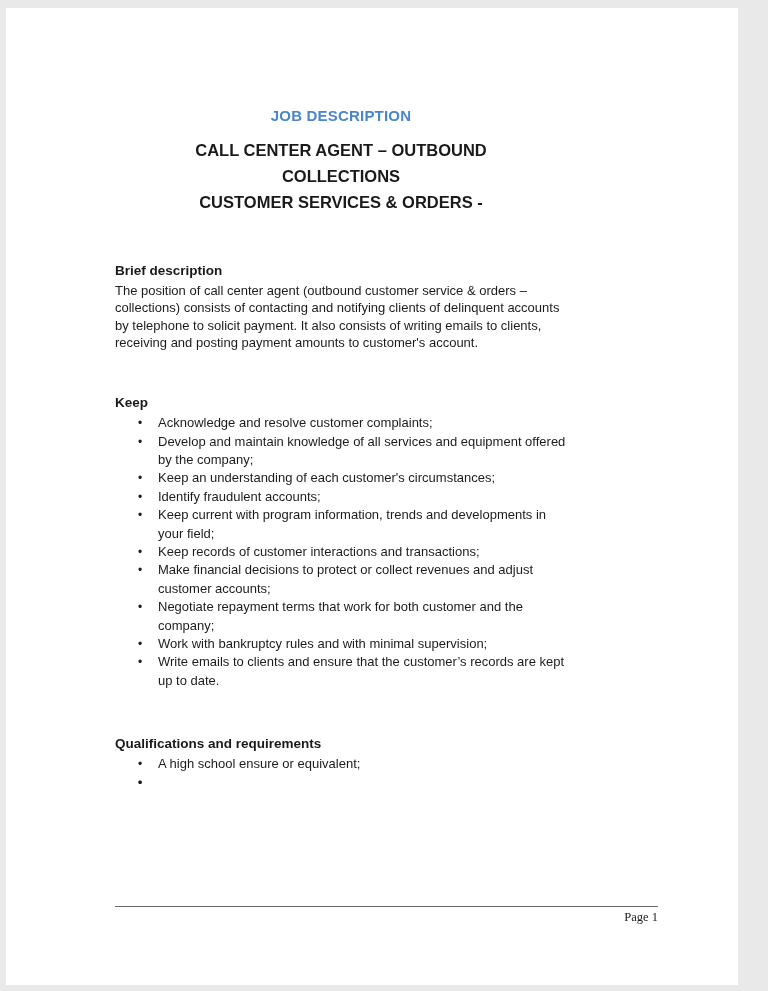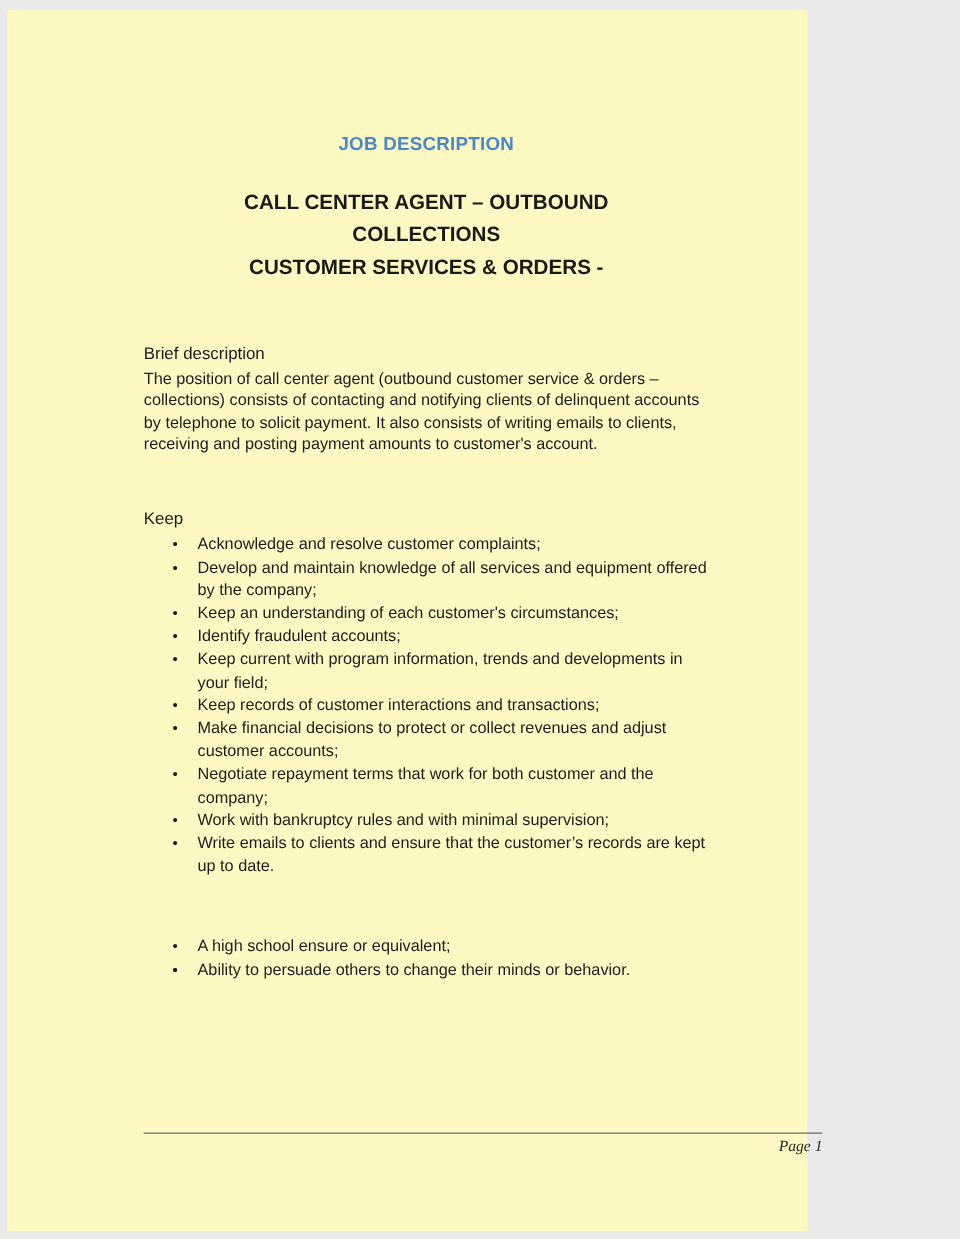--- a/index.html
+++ b/index.html
@@ -15,53 +15,53 @@
     width: 768px;
     height: 991px;
     background: #e9e9e9;
     overflow: hidden;
   }
 
   .page {
     position: absolute;
     left: 6px;
     top: 8px;
-    width: 640px;
+    width: 732px;
     height: 977px;
-    background: #fef9c3;
+    background: #ffffff;
   }
 
   .content {
     position: absolute;
     left: 109px;   
     top: 0;
     width: 452px;
   }
 
   .doc-header {
     margin-top: 99px;
     text-align: center;
     color: #4a86c8;
     font-size: 15px;
     font-weight: bold;
     letter-spacing: 0.2px;
   }
 
   .doc-title {
-    margin-top: 25px;
+    margin-top: 13px;
     text-align: center;
     color: #1a1a1a;
     font-size: 16.5px;
     font-weight: bold;
     line-height: 26px;
   }
 
   .section-heading {
     font-size: 13.5px;
-    font-weight: normal;
+    font-weight: bold;
     color: #1a1a1a;
   }
 
   .sec-brief { margin-top: 48px; }
 
   .body-text {
     margin-top: 4px;
     font-size: 13px;
     line-height: 17.3px;
     color: #1c1c1c;
@@ -102,21 +102,20 @@
     width: 100%;
     height: 0;
   }
 
   .footer-label {
     margin-top: 3px;
     text-align: right;
     font-family: "Liberation Serif", serif;
     font-size: 12.5px;
     color: #222222;
-    font-style: italic;
   }
 </style>
 </head>
 <body>
 
 <div class="viewport">
   <div class="page">
 
     <div class="content">
 
@@ -173,31 +172,31 @@
             <span>Work with bankruptcy rules and with minimal supervision;</span>
           </li>
           <li>
             <span class="bullet">•</span>
             <span>Write emails to clients and ensure that the customer’s records are kept up to date.</span>
           </li>
         </ul>
       </div>
 
       <div class="sec-qual">
+        <div class="section-heading">Qualifications and requirements</div>
         <ul class="bullets">
           <li>
             <span class="bullet">•</span>
             <span>A high school ensure or equivalent;</span>
           </li>
           <li>
             <span class="bullet">•</span>
           </li>
           <li>
             <span class="bullet">•</span>
-            <span>Ability to persuade others to change their minds or behavior.</span>
           </li>
         </ul>
       </div>
 
     </div>
 
     <div class="footer">
       <div class="footer-rule"></div>
       <div class="footer-label">Page 1</div>
     </div>

